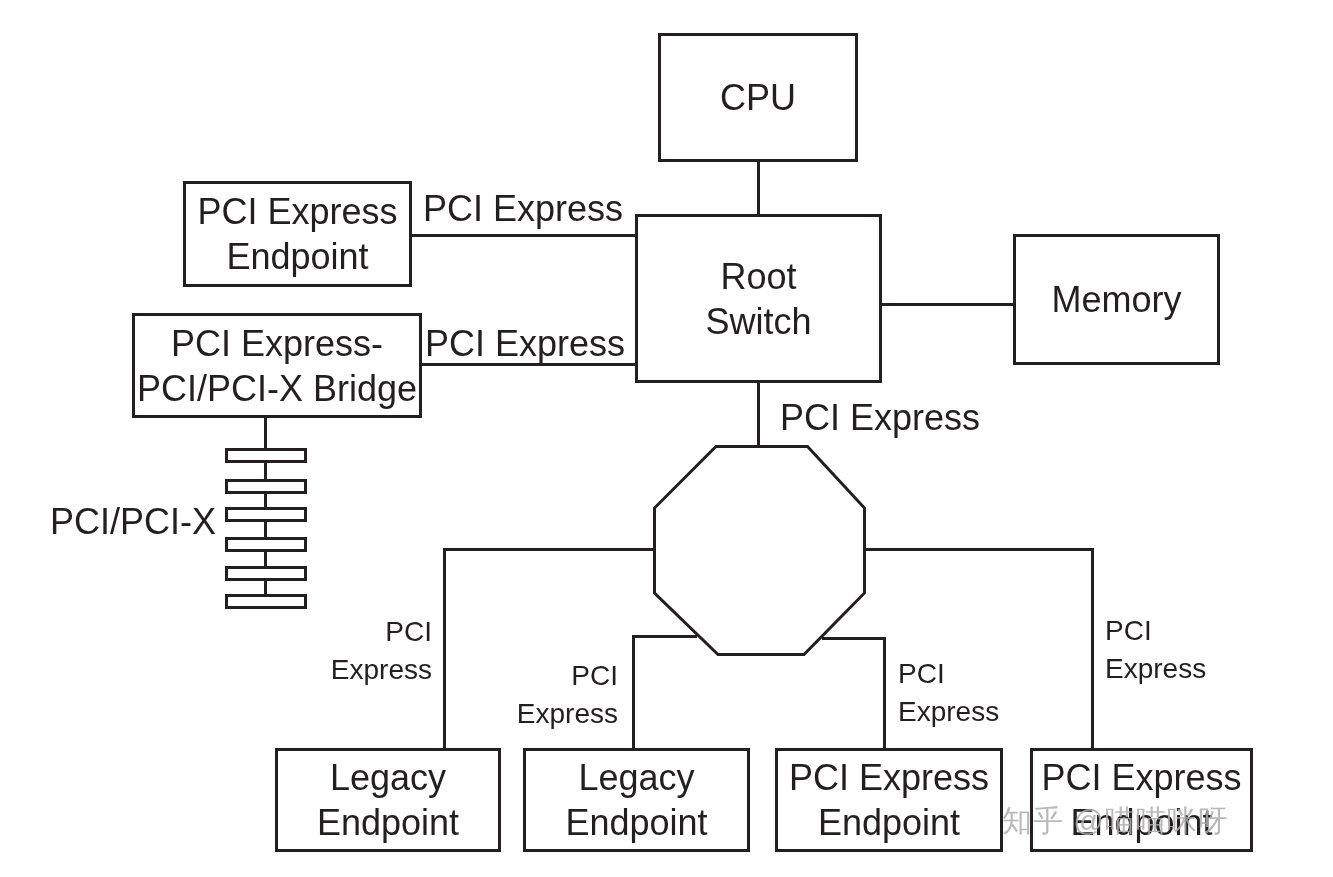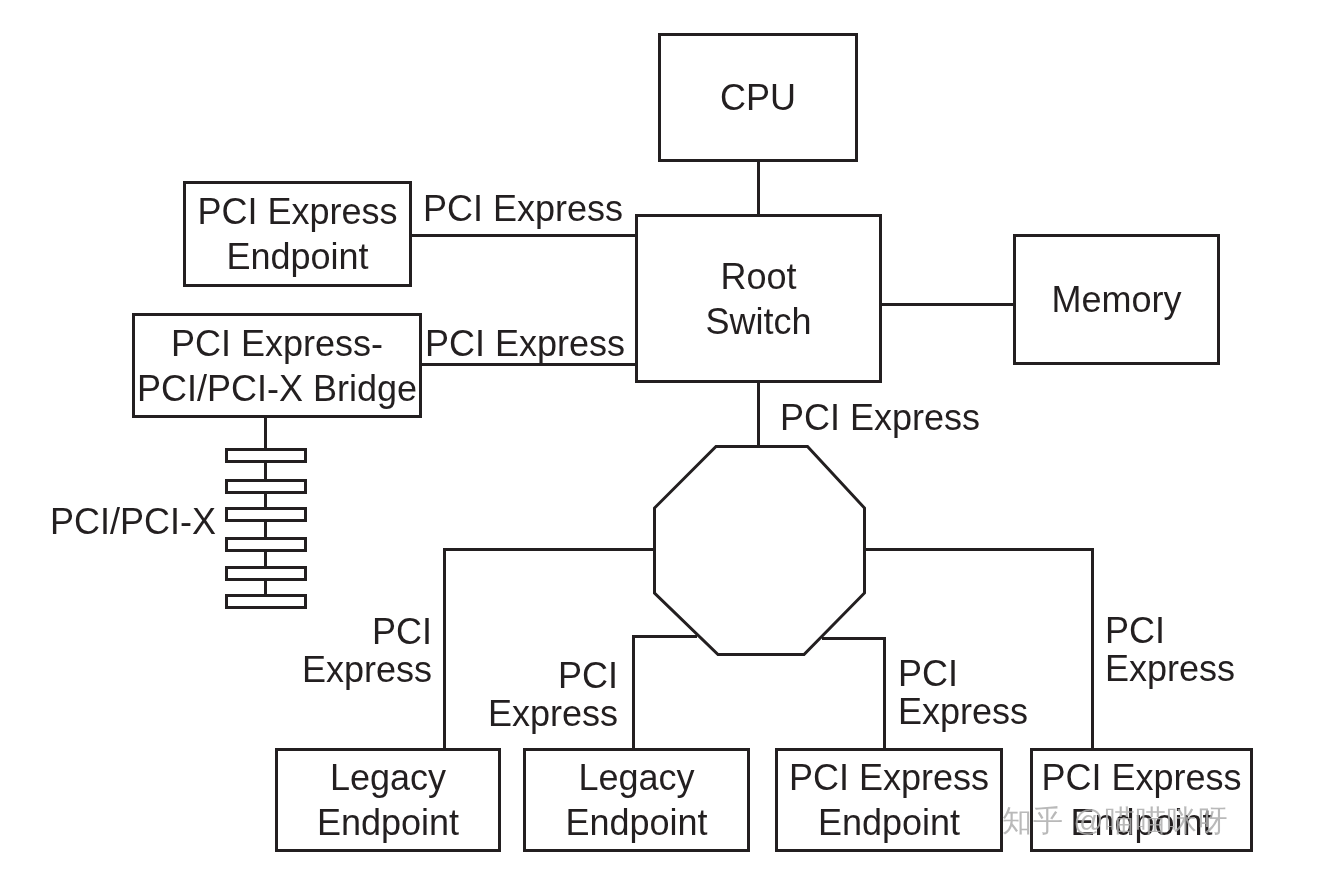--- a/index.html
+++ b/index.html
@@ -18,21 +18,21 @@
     display:flex;align-items:center;justify-content:center;
     text-align:center;font-size:36px;line-height:45px;
     white-space:pre-line;
   }
   .edge-label{
     position:absolute;z-index:2;
     font-size:36px;line-height:42px;white-space:pre-line;
   }
   .leg-label{
     position:absolute;z-index:2;width:132px;
-    font-size:36px;line-height:38px;white-space:pre-line;
+    font-size:28px;line-height:38px;white-space:pre-line;
   }
   .leg-label.right{text-align:right;}
   .leg-label.left{text-align:left;}
   .switch-label{
     position:absolute;z-index:2;left:653px;top:445px;width:214px;height:211px;
     display:flex;align-items:center;justify-content:center;
     font-size:36px;
   }
   
   #cpu        {left:658px;top:33px;width:200px;height:129px;}

